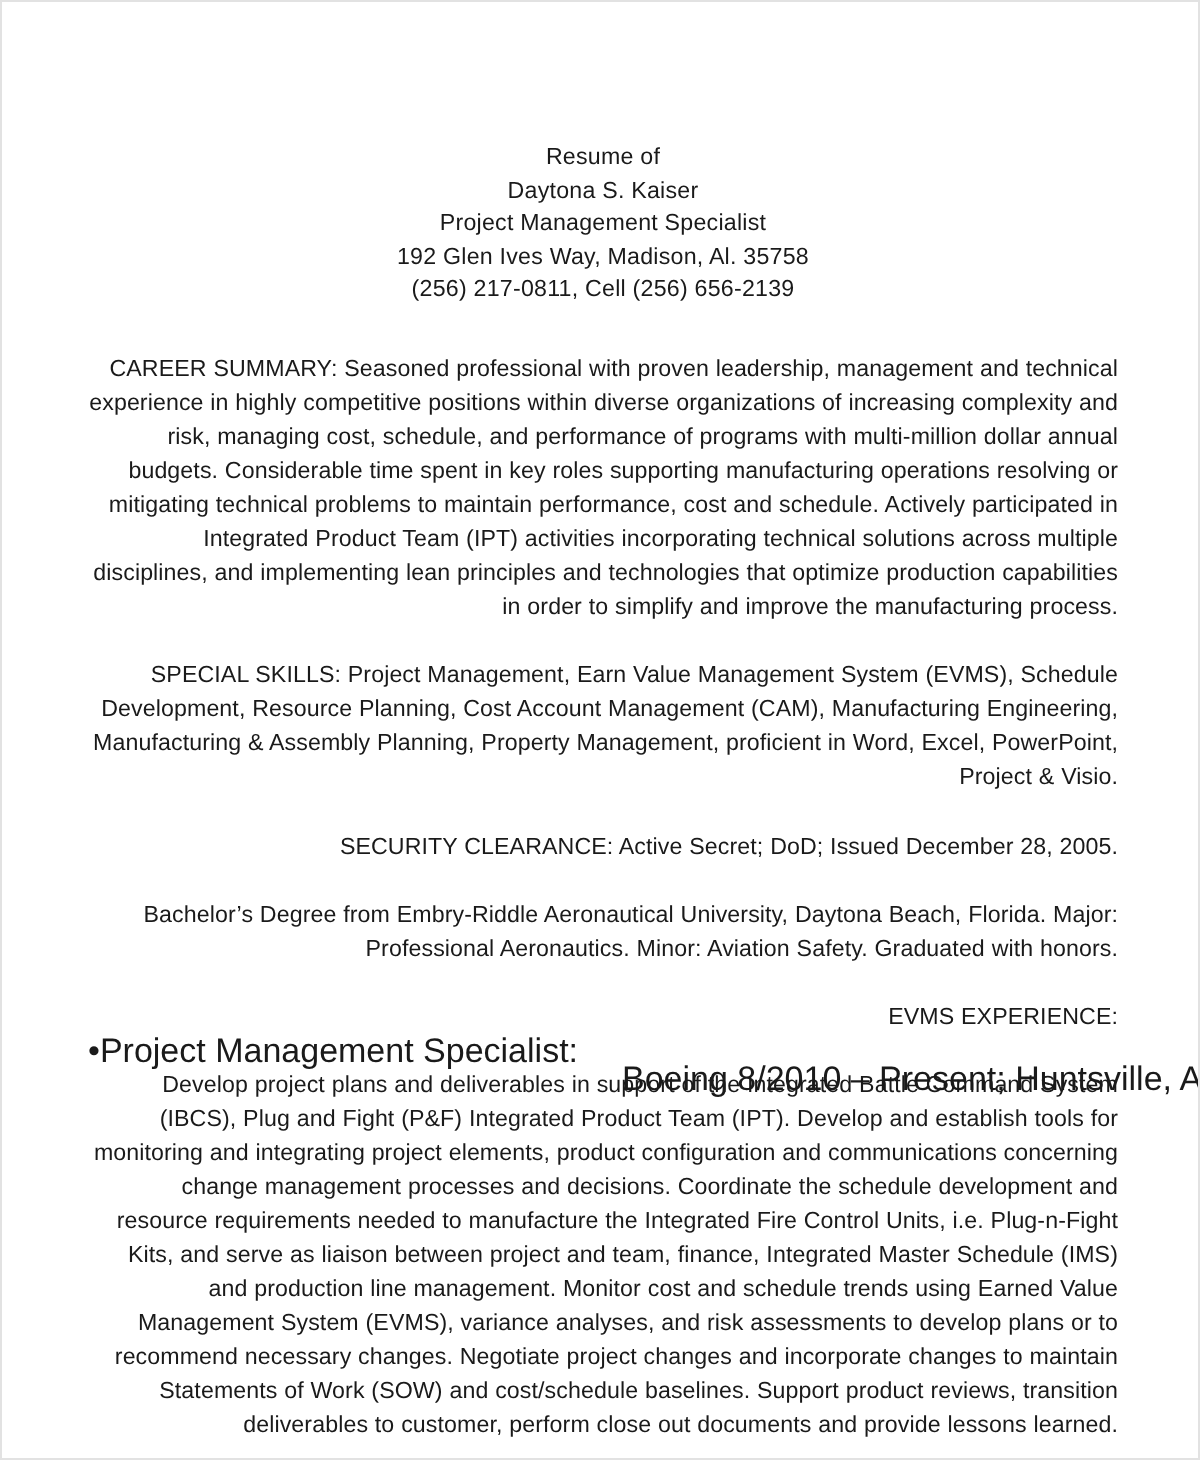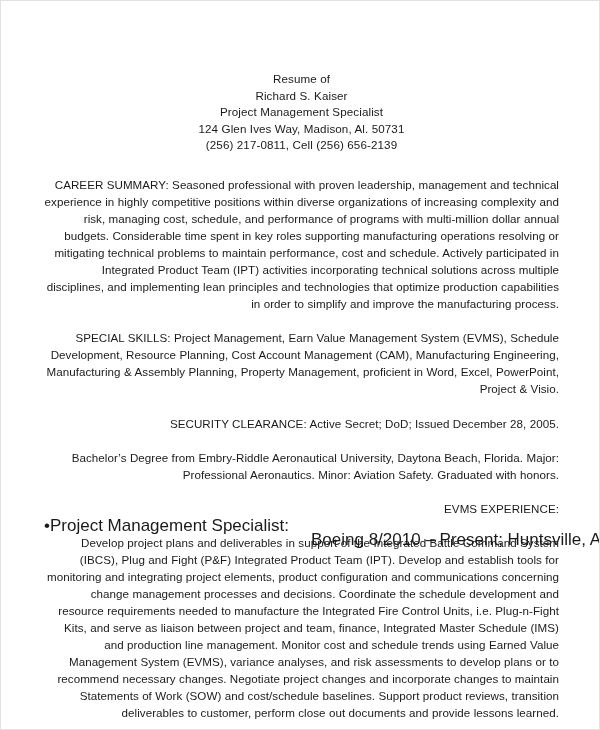--- a/index.html
+++ b/index.html
@@ -69,23 +69,23 @@
   .bullet-char { letter-spacing: 0; }
 </style>
 </head>
 <body>
 
 <div id="page">
   <div id="sheet">
 
     <div class="header-block">
       <div class="header-line">Resume of</div>
-      <div class="header-line">Richard S. Kaiser</div>
+      <div class="header-line">Daytona S. Kaiser</div>
       <div class="header-line">Project Management Specialist</div>
-      <div class="header-line">124 Glen Ives Way, Madison, Al. 50731</div>
+      <div class="header-line">192 Glen Ives Way, Madison, Al. 35758</div>
       <div class="header-line">(256) 217-0811, Cell (256) 656-2139</div>
     </div>
 
     <p class="para">CAREER SUMMARY:  Seasoned professional with proven leadership, management and technical experience in highly competitive positions within diverse organizations of increasing complexity and risk, managing cost, schedule, and performance of programs with multi-million dollar annual budgets. Considerable time spent in key roles supporting manufacturing operations resolving or mitigating technical problems to maintain performance, cost and schedule. Actively participated in Integrated Product Team (IPT) activities incorporating technical solutions across multiple disciplines, and implementing lean principles and technologies that optimize production capabilities in order to simplify and improve the manufacturing process.</p>
 
     <p class="para">SPECIAL SKILLS: Project Management, Earn Value Management System (EVMS), Schedule Development, Resource Planning, Cost Account Management (CAM), Manufacturing Engineering, Manufacturing &amp; Assembly Planning, Property Management, proficient in Word, Excel, PowerPoint, Project &amp; Visio.</p>
 
     <p class="para">SECURITY CLEARANCE: Active Secret; DoD; Issued December 28, 2005.</p>
 
     <p class="para">Bachelor’s Degree from Embry-Riddle Aeronautical University, Daytona Beach, Florida.  Major: Professional Aeronautics.  Minor: Aviation Safety. Graduated with honors.</p>

